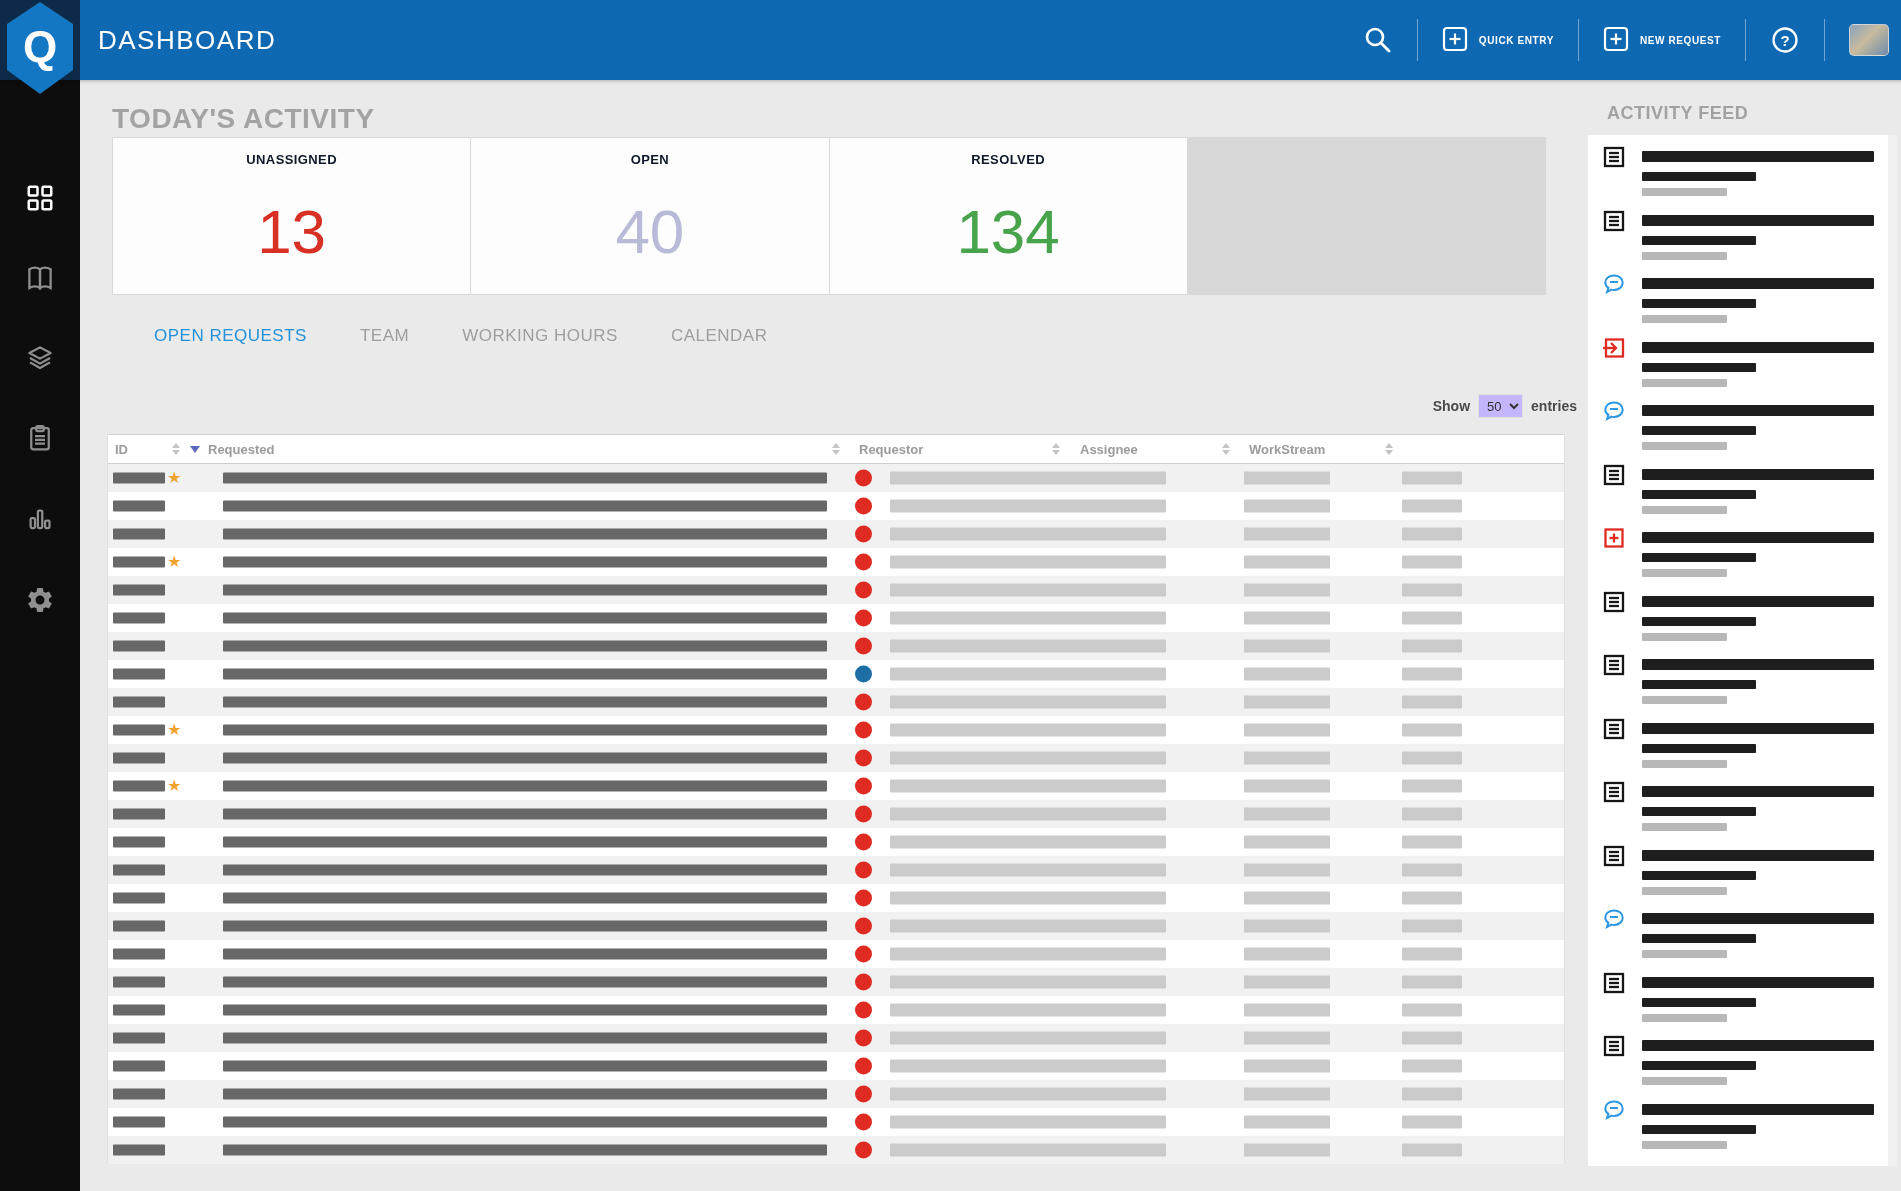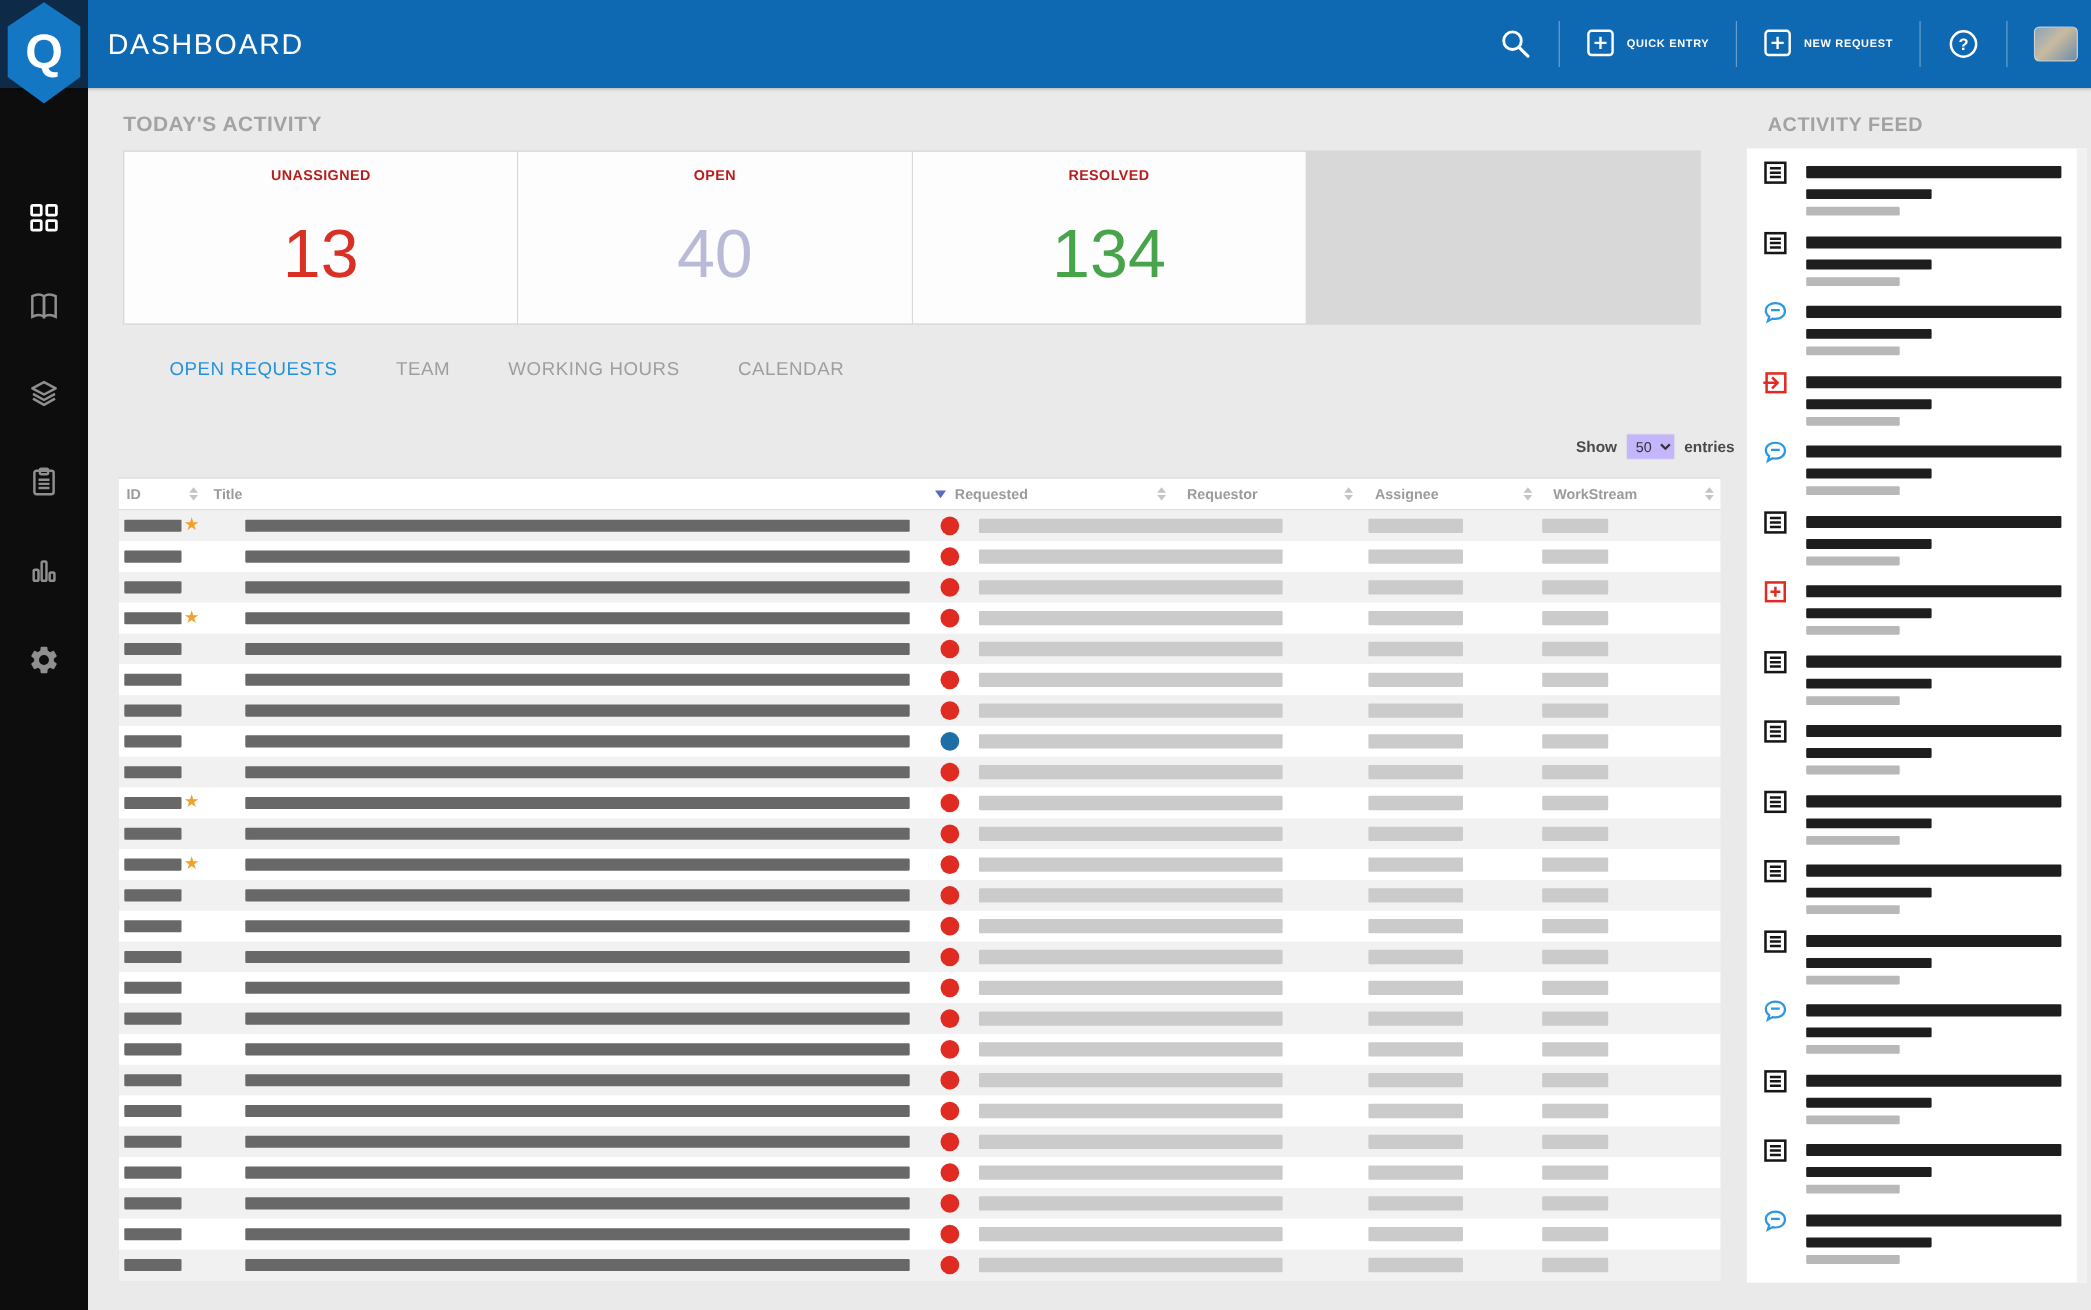--- a/index.html
+++ b/index.html
@@ -21,26 +21,26 @@
   .tb-icon { display:flex; align-items:center; justify-content:center; cursor:pointer; }
   .avatar { width:40px; height:32px; border-radius:5px; cursor:pointer;
             background:linear-gradient(135deg,#87a3bd 0%,#c9bb9f 45%,#6d8cab 100%); border:1px solid rgba(255,255,255,.5); }
 
   
   .sidebar { position:absolute; left:0; top:80px; width:80px; height:1111px; background:#0d0d0d; z-index:4; }
   .side-item { position:absolute; left:0; width:80px; height:34px; display:flex; align-items:center; justify-content:center; cursor:pointer; }
   .side-item svg { width:30px; height:30px; }
 
   
-  .section-title { position:absolute; left:112px; top:103px; font-size:19px; color:#a3a3a3; letter-spacing:.5px; }
+  .section-title { position:absolute; left:112px; top:103px; font-size:28px; color:#a3a3a3; letter-spacing:.5px; }
   .cards { position:absolute; left:112px; top:137px; width:1434px; height:158px;
            display:grid; grid-template-columns:repeat(4,1fr); gap:1px; background:#d8d8d8; border:1px solid #d8d8d8; }
   .card { background:#fdfdfd; position:relative; cursor:pointer; }
   .card-label { position:absolute; top:14px; left:0; right:0; text-align:center;
-                font-size:13px; font-weight:700; color:#b91c1c; letter-spacing:.4px; }
+                font-size:13px; font-weight:700; color:#0f172a; letter-spacing:.4px; }
   .card-value { position:absolute; top:30px; bottom:0; left:0; right:0; display:flex; align-items:center; justify-content:center;
                 font-size:62px; font-weight:300; }
 
   
   .tabs { position:absolute; left:154px; top:326px; display:flex; gap:53px; }
   .tab { font-size:17px; letter-spacing:.5px; color:#9e9e9e; cursor:pointer; }
   .tab.active { color:#2492db; }
 
   
   .show-entries { position:absolute; top:394px; right:324px; display:flex; align-items:center; gap:8px;
@@ -228,23 +228,20 @@
 
   <div class="req-table">
     <div class="thead" id="thead">
         <div class="th" style="padding-left: 7px;">
           <span class="label">ID</span>
           <span class="updown">
             <i class="up"></i>
             <i class="down"></i>
           </span>
         </div>
-        <div class="th" style="padding-left: 8px;">
-          <span class="label">Title</span>
-        </div>
         <div class="th">
           <span class="desc-tri"></span>
           <span class="label">Requested</span>
           <span class="updown">
             <i class="up"></i>
             <i class="down"></i>
           </span>
         </div>
         <div class="th" style="padding-left: 13px;">
           <span class="label">Requestor</span>

